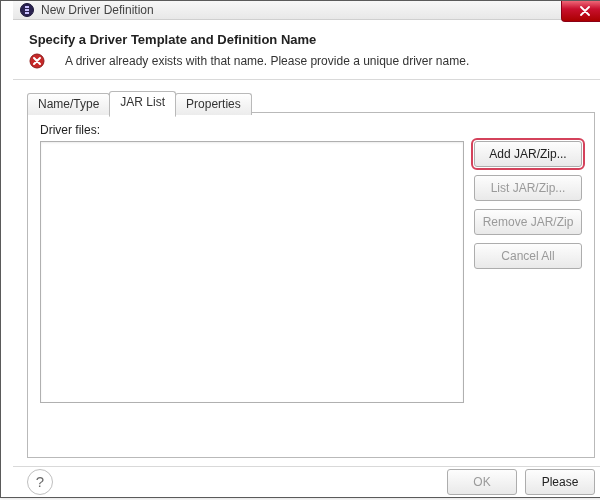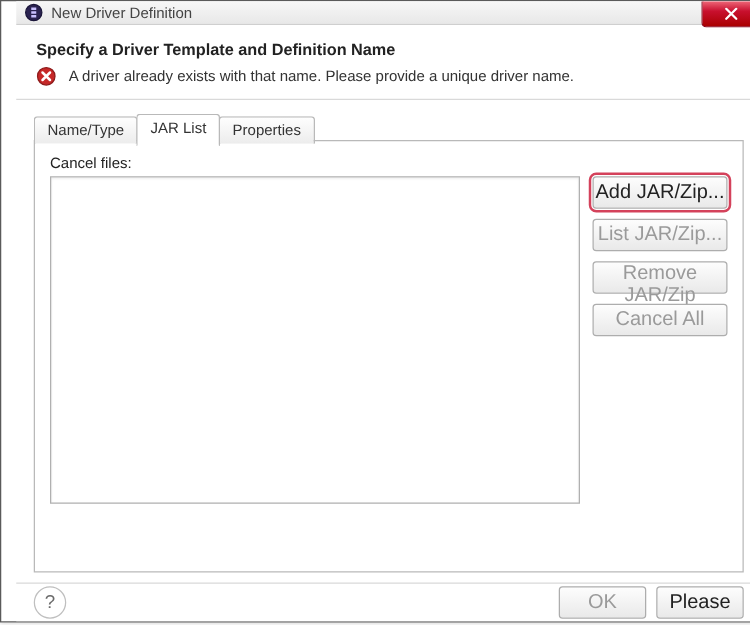--- a/index.html
+++ b/index.html
@@ -64,21 +64,21 @@
   }
   .header-title {
     font-weight: bold;
     font-size: 13px;
     color: #222;
     margin-bottom: 6px;
   }
   .header-msg {
     display: flex;
     align-items: center;
-    gap: 10px;
+    gap: 20px;
     color: #333;
   }
   .err-icon {
     width:16px;height:16px;display:inline-flex;align-items:center;justify-content:center;
   }
 
   
   .body {
     flex: 1;
     padding: 10px 14px 8px 14px;
@@ -146,21 +146,21 @@
     width: 108px;
     display:flex;
     flex-direction:column;
     gap:8px;
   }
   .btn {
     height: 26px;
     border:1px solid #adadad;
     background: linear-gradient(to bottom,#fdfdfd,#e9e9e9);
     border-radius:3px;
-    font-size:16px;
+    font-size:12px;
     color:#222;
     cursor:pointer;
     padding:0;
   }
   .btn:disabled {
     color:#9a9a9a;
     cursor:default;
   }
   .highlight {
     outline: 2px solid #d4425b;
@@ -225,21 +225,21 @@
 
   <div class="body">
     <div style="height:22px"></div>
     <div class="tab-panel">
       <div class="tabs">
         <div class="tab">Name/Type</div>
         <div class="tab active">JAR List</div>
         <div class="tab">Properties</div>
       </div>
       <div class="tab-content">
-        <div class="label">Cancel files:</div>
+        <div class="label">Driver files:</div>
         <div class="content-row">
           <div class="listbox"></div>
           <div class="side-buttons">
             <button class="btn highlight">Add JAR/Zip...</button>
             <button class="btn" disabled="">List JAR/Zip...</button>
             <button class="btn" disabled="">Remove JAR/Zip</button>
             <button class="btn" disabled="">Cancel All</button>
           </div>
         </div>
       </div>

